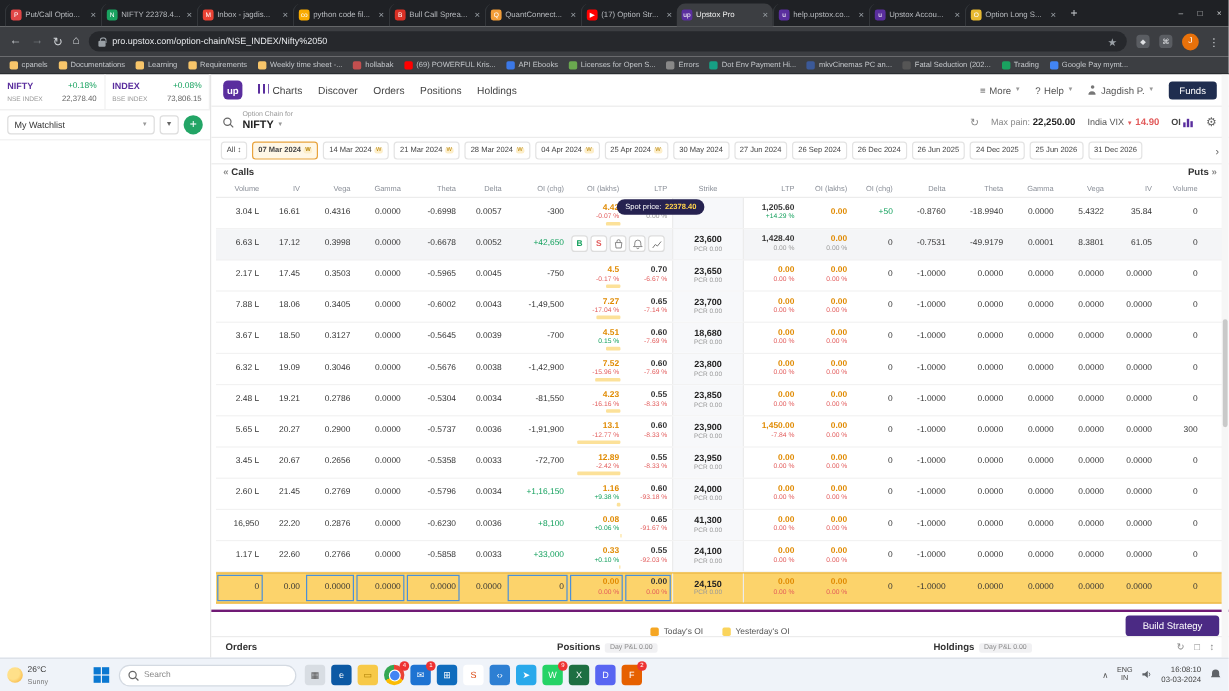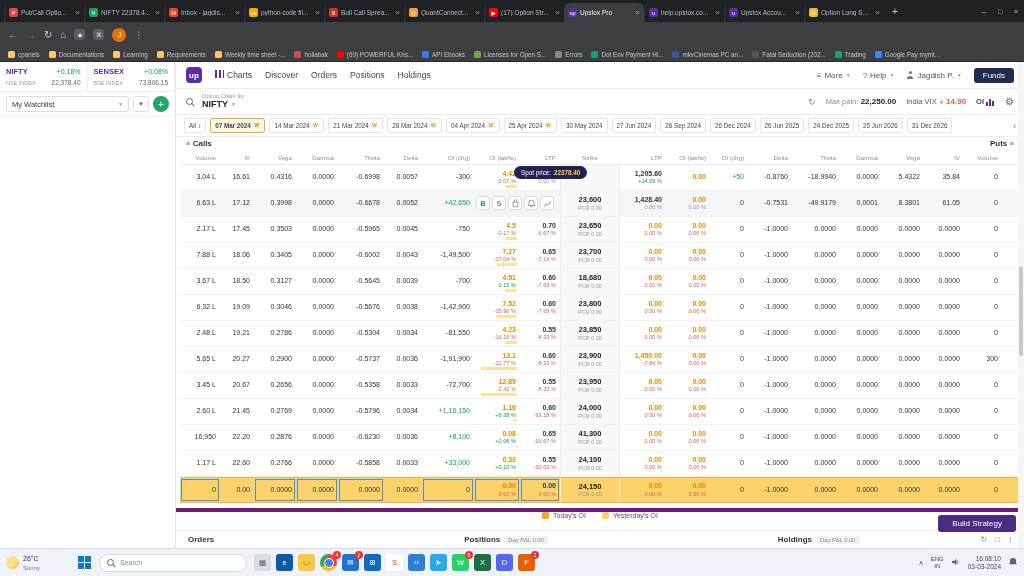--- a/index.html
+++ b/index.html
@@ -118,21 +118,21 @@
   .w-vol{width:40px}.w-iv{width:34px}.w-vega{width:42px}.w-gam{width:42px}.w-the{width:46px}.w-del{width:38px}.w-ochg{width:52px}.w-oi{width:46px}.w-ltp{width:40px}
   .w-strike{width:60px}
   .w-pltp{width:46px}.w-poi{width:44px}.w-pochg{width:38px}.w-pdel{width:44px}.w-pthe{width:48px}.w-pgam{width:42px}.w-pvega{width:42px}.w-piv{width:40px}.w-pvol{width:38px}
 
   .spot{position:absolute;top:16px;left:338px;height:13px;background:#262250;border-radius:7px;color:#fff;font-size:6.3px;display:flex;align-items:center;gap:3px;padding:0 7px;z-index:6;white-space:nowrap}
   .spot .v{color:#ffd34d;font-weight:bold}
   .acts{position:absolute;top:46px;left:300px;display:flex;gap:2px;z-index:5;align-items:center}
   .act{width:14px;height:14px;border:1px solid #ddd;background:#fff;border-radius:3px;display:flex;align-items:center;justify-content:center;font-size:7px;font-weight:bold}
   .act.b{color:#12a05c}.act.s{color:#e25a5a}
 
-  .legend{height:22px;display:flex;align-items:flex-start;justify-content:center;gap:16px;font-size:7px;color:#555;border-top:4px solid #701a75;position:relative;flex:none}
+  .legend{height:22px;display:flex;align-items:flex-end;justify-content:center;gap:16px;font-size:7px;color:#555;border-top:2px solid #701a75;position:relative;flex:none}
   .litem{display:flex;align-items:center;gap:4px}
   .lsq{width:7px;height:7px;border-radius:1.5px}
   .buildbtn{position:absolute;right:8px;top:3px;background:#4b2a84;color:#fff;font-size:8px;padding:4px 14px;border-radius:3px}
 
   .fbar{height:18px;border-top:1px solid #ececec;display:flex;align-items:center;padding:0 12px;font-size:8px;color:#333;flex:none}
   .fgrp{display:flex;align-items:center;gap:4px;font-weight:bold}
   .fgrp.g2{margin-left:250px}.fgrp.g3{margin-left:230px}
   .fbadge{background:#f1f1f3;color:#888;font-size:5.8px;padding:1px 4px;border-radius:2px;font-weight:normal}
   .ficons{margin-left:auto;display:flex;gap:8px;color:#888;font-size:8px}
 
@@ -237,20 +237,25 @@
     <span>□</span>
     <span>×</span>
   </div>
 </div>
 
 <div class="toolbar">
   <span class="navbtn">←</span>
   <span class="navbtn dim">→</span>
   <span class="navbtn">↻</span>
   <span class="navbtn">⌂</span>
+  <div class="omnibox">
+    <span class="lock"></span>
+    <span>pro.upstox.com/option-chain/NSE_INDEX/Nifty%2050</span>
+    <span class="omni-star">★</span>
+  </div>
   <span class="ext">◆</span>
   <span class="ext">⌘</span>
   <span class="avatar">J</span>
   <span class="menu3">⋮</span>
 </div>
 
 <div class="bookmarks">
 
     <div class="bm">
       <span class="bm-ico" style="background: rgb(247, 197, 106);"></span>
@@ -334,21 +339,21 @@
     <div class="quotes">
 
         <div class="qb">
           <span class="qname">NIFTY</span>
           <span class="qchg">+0.18%</span>
           <span class="qexch">NSE INDEX</span>
           <span class="qval">22,378.40</span>
         </div>
 
         <div class="qb">
-          <span class="qname">SENSEX</span>
+          <span class="qname">INDEX</span>
           <span class="qchg">+0.08%</span>
           <span class="qexch">BSE INDEX</span>
           <span class="qval">73,806.15</span>
         </div>
       </div>
     <div class="wlrow">
       <div class="wlsel">
         <span>My Watchlist</span>
         <span class="vee">▼</span>
       </div>

